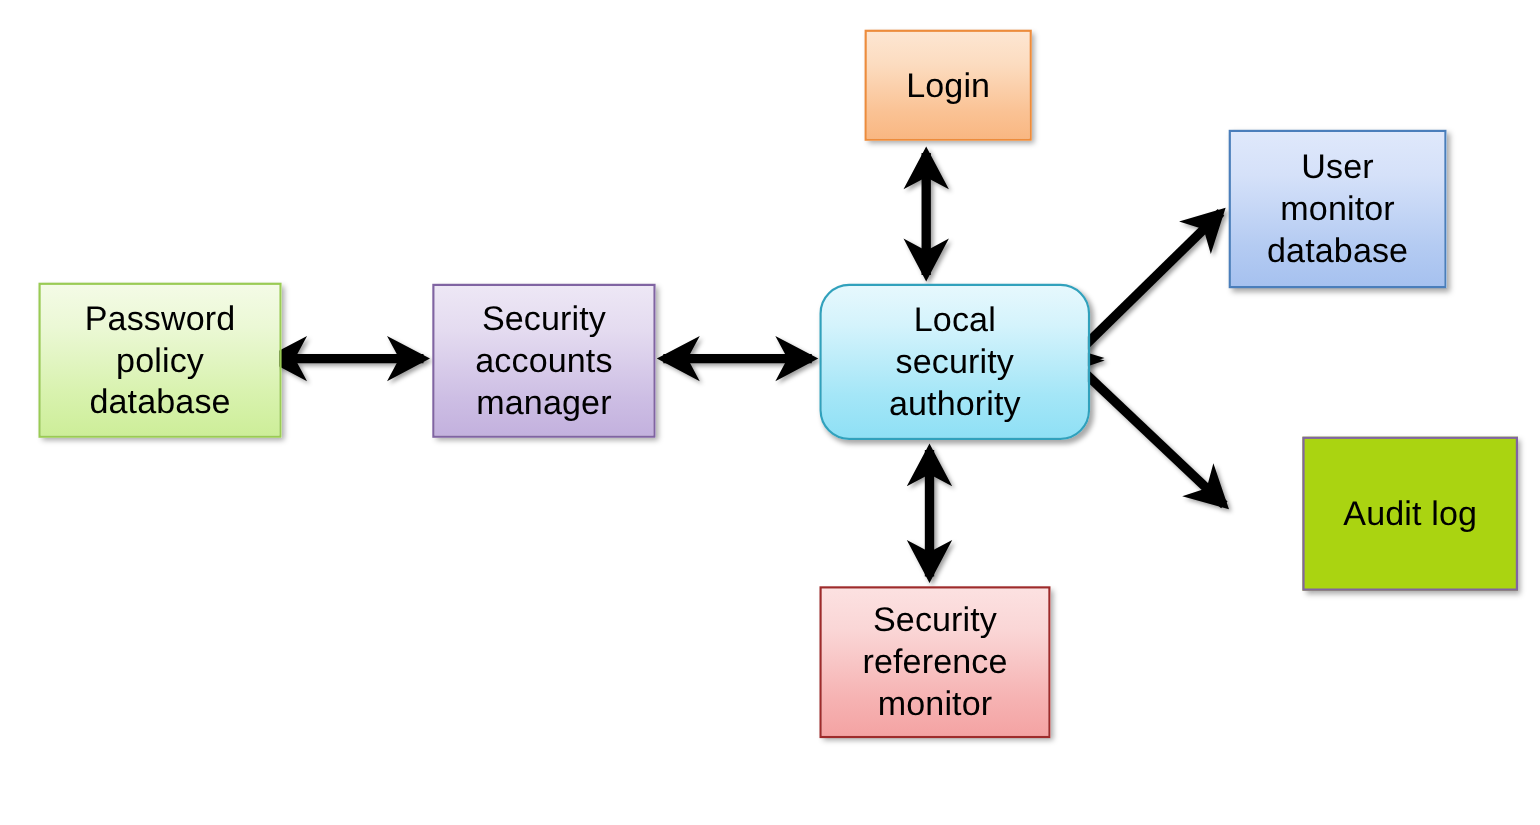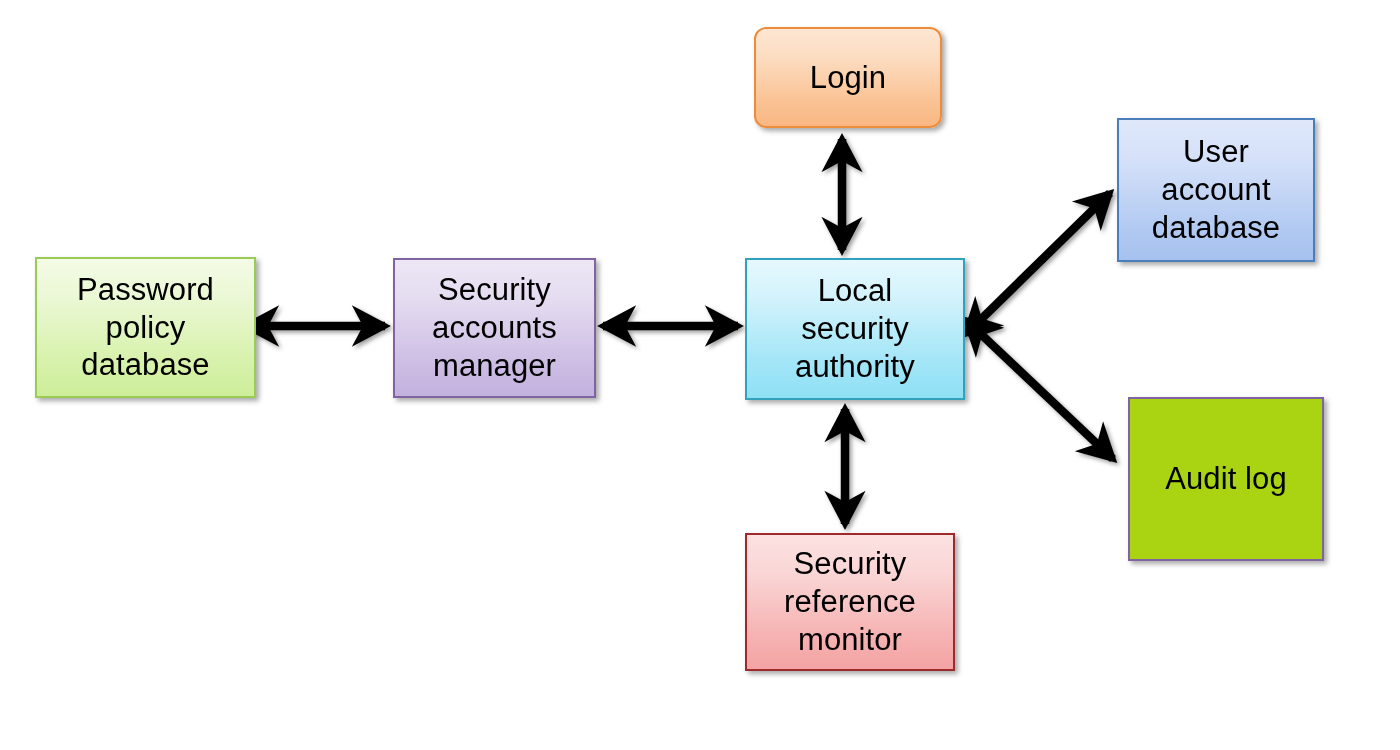--- a/index.html
+++ b/index.html
@@ -56,37 +56,37 @@
     left: 35px;  top: 257px;  width: 221px; height: 141px;
     border-color: #9ACB54;
     background: linear-gradient(to bottom, #F4FBE6 0%, #EBF8D5 28%, #D8F2AE 72%, #CDEE99 100%);
   }
   .n-sam {
     left: 393px; top: 258px; width: 203px; height: 140px;
     border-color: #8064A2;
     background: linear-gradient(to bottom, #EDE7F5 0%, #E4DBF0 30%, #CDBEE4 75%, #C3B1DE 100%);
   }
   .n-lsa {
-    left: 745px; top: 258px; width: 220px; height: 142px;
+    left: 745px; top: 258px; width: 246px; height: 142px;
     border-color: #31A1BC;
     background: linear-gradient(to bottom, #E6F8FD 0%, #D4F3FC 26%, #A4E6F7 72%, #8FE0F5 100%);
+    border-radius: 27px;
   }
   .n-login {
-    left: 754px; top: 27px;  width: 188px; height: 101px;
+    left: 786px; top: 27px;  width: 152px; height: 101px;
     border-color: #ED8C3C;
     background: linear-gradient(to bottom, #FDE6D2 0%, #FCDCC0 30%, #FAC294 75%, #F9B782 100%);
-    border-radius: 12px;
   }
   .n-userdb {
     left: 1117px; top: 118px; width: 198px; height: 144px;
     border-color: #4A7EBB;
     background: linear-gradient(to bottom, #DFE8FB 0%, #D5E1F9 28%, #B4CBF2 74%, #A6C1EF 100%);
   }
   .n-audit {
-    left: 1128px; top: 397px; width: 196px; height: 164px;
+    left: 1184px; top: 397px; width: 196px; height: 140px;
     border-color: #8064A2;
     background: #AAD411;
     text-align: center;
   }
   .n-srm {
     left: 745px; top: 533px; width: 210px; height: 138px;
     border-color: #9E2B2B;
     background: linear-gradient(to bottom, #FCE1E1 0%, #FAD6D6 28%, #F6B3B3 74%, #F4A3A3 100%);
   }
 </style>
@@ -132,21 +132,21 @@
   </div>
 
   <div class="node n-lsa">
     <span class="label">Local
 security
 authority</span>
   </div>
 
   <div class="node n-userdb">
     <span class="label">User
-account
+monitor
 database</span>
   </div>
 
   <div class="node n-audit">
     <span class="label">Audit log</span>
   </div>
 
   <div class="node n-srm">
     <span class="label">Security
 reference

